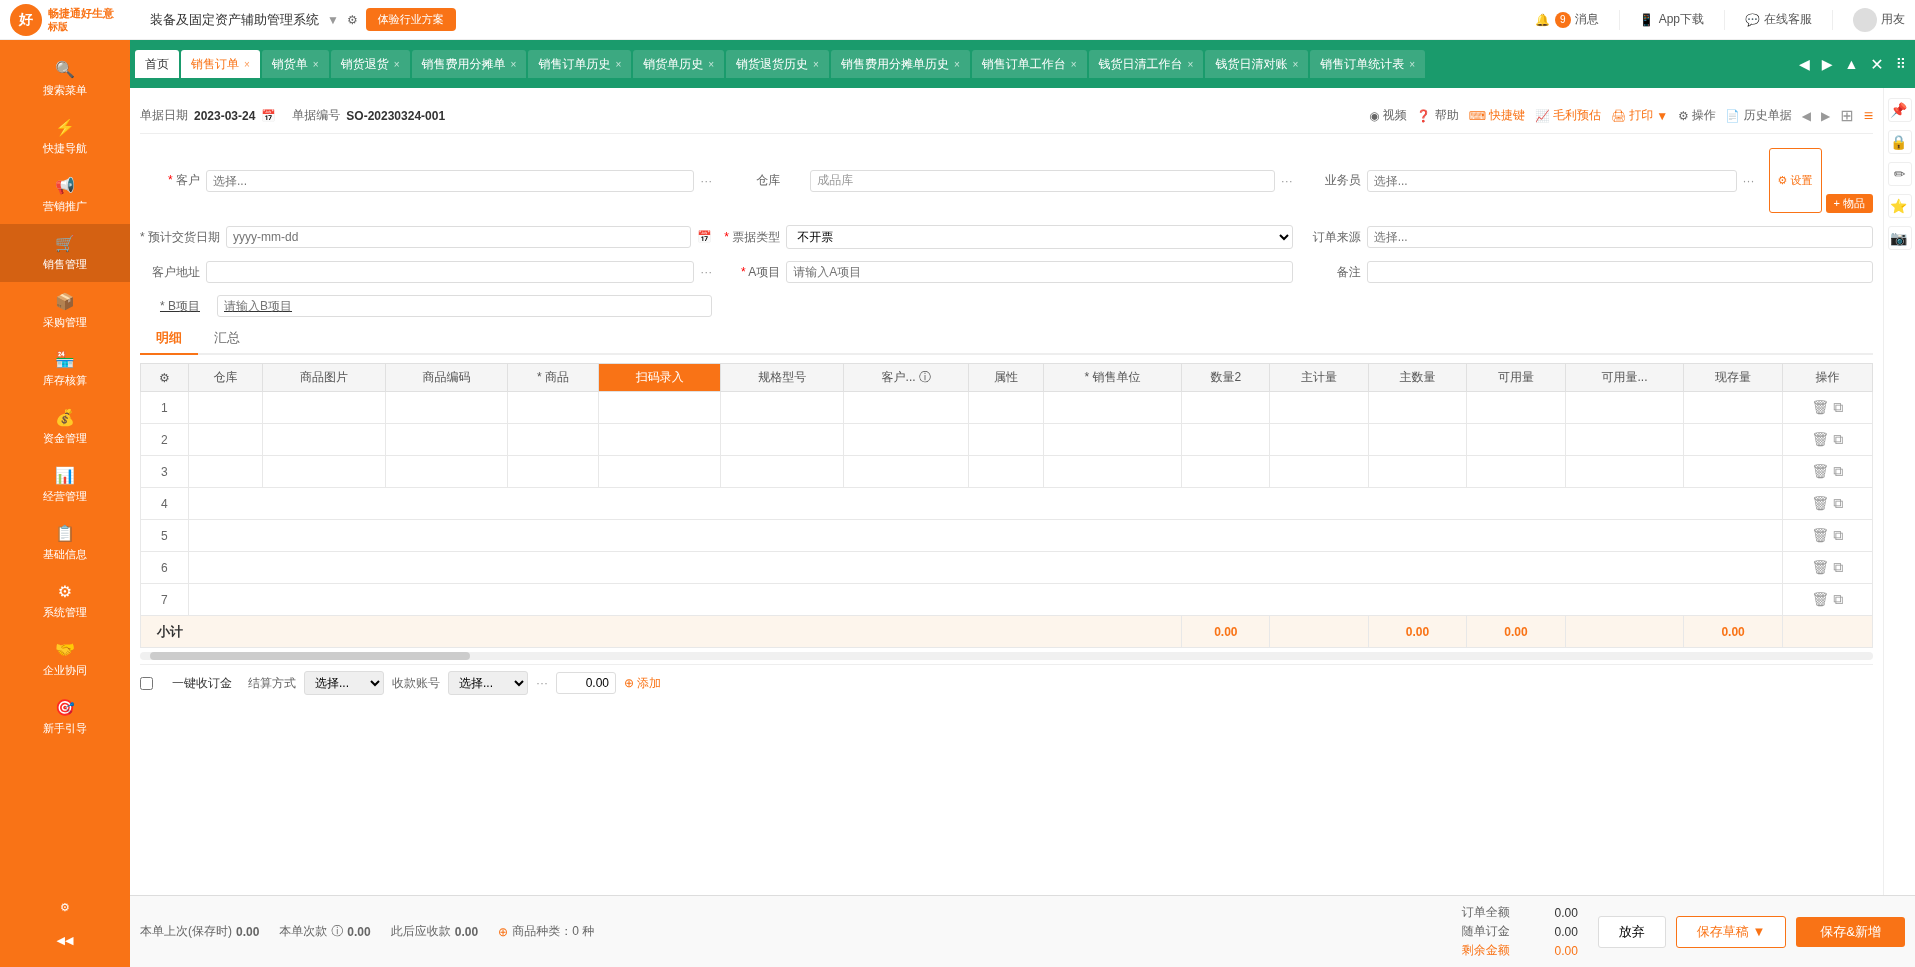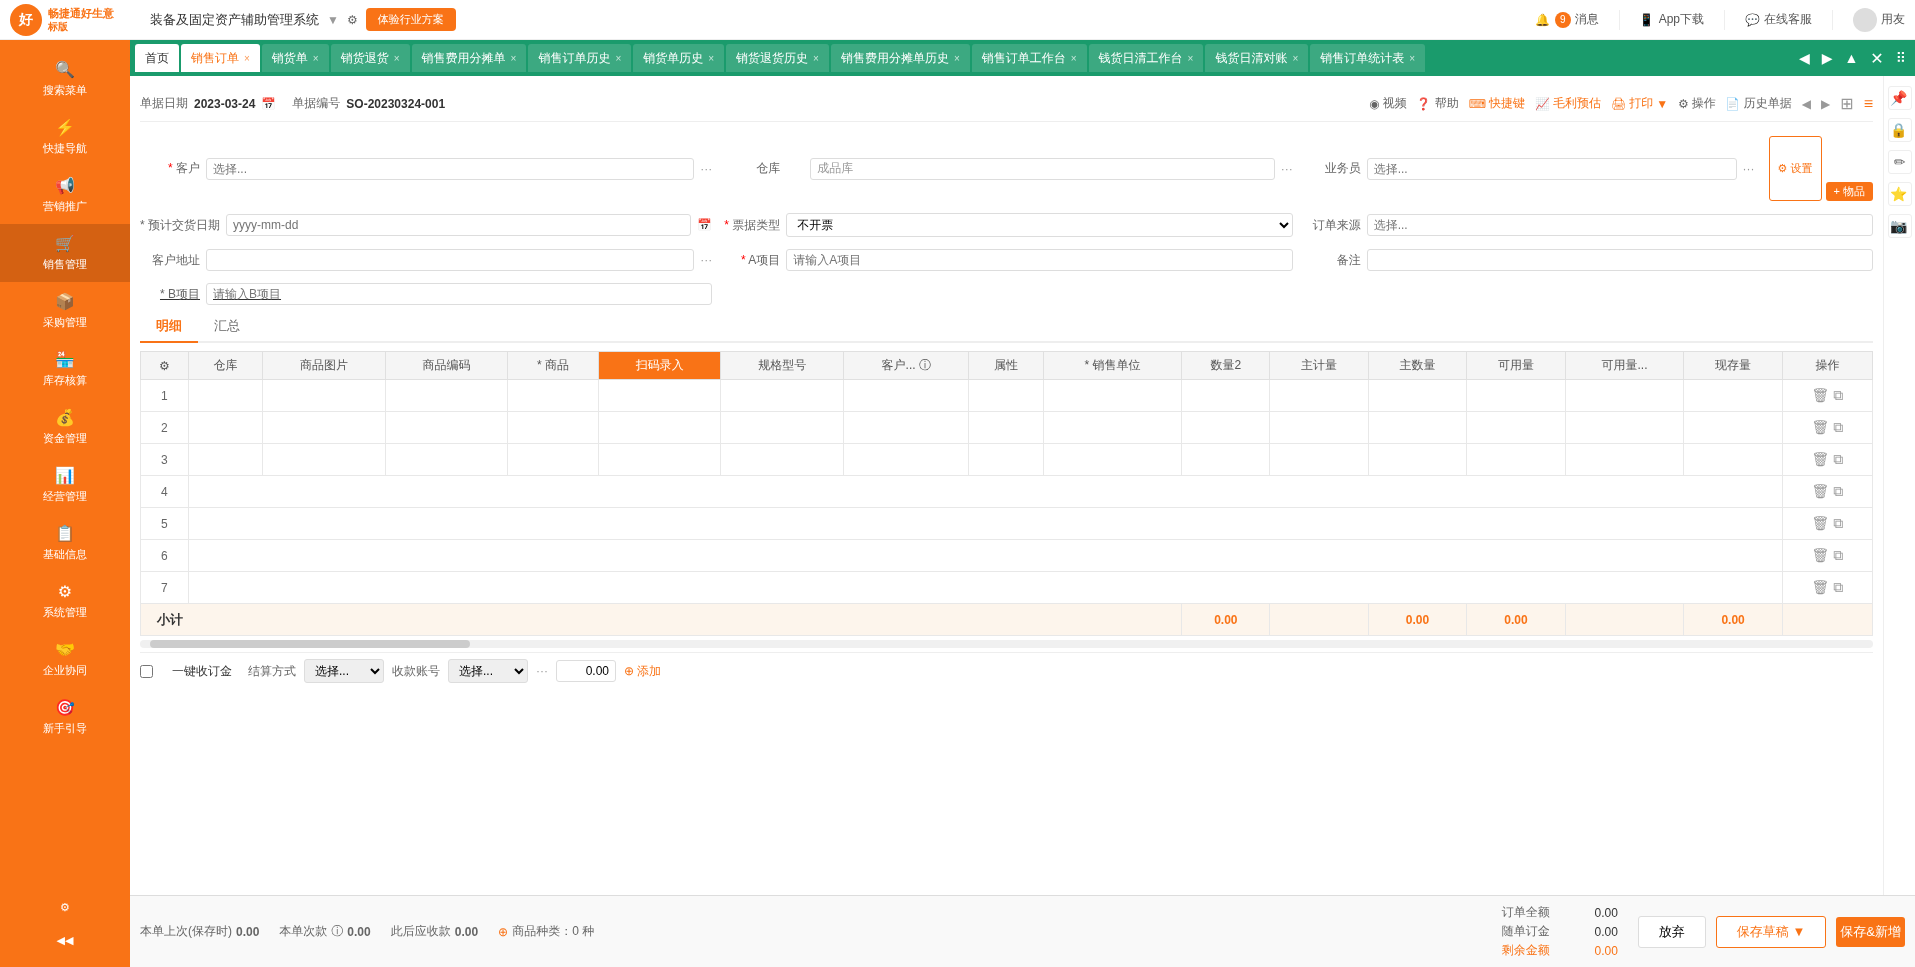--- a/index.html
+++ b/index.html
@@ -4,21 +4,21 @@
   <style>
     * { box-sizing: border-box; margin: 0; padding: 0; }
     body { font-family: 'Microsoft YaHei', Arial, sans-serif; font-size: 12px; background: #f5f5f5; color: #333; overflow: hidden; }
 
     
     .app-container { display: flex; flex-direction: column; height: 967px; width: 1915px; }
     .top-bar { height: 40px; background: #fff; display: flex; align-items: center; padding: 0 10px; border-bottom: 1px solid #eee; flex-shrink: 0; }
     .main-area { display: flex; flex: 1; overflow: hidden; }
     .sidebar { width: 130px; background: #f97316; display: flex; flex-direction: column; align-items: center; padding-top: 10px; flex-shrink: 0; }
     .content-area { flex: 1; display: flex; flex-direction: column; overflow: hidden; }
-    .tab-bar { height: 36px; background: #1a9b6c; display: flex; align-items: center; padding: 0 5px; flex-shrink: 0; overflow: hidden; }
+    .tab-bar { height: 48px; background: #1a9b6c; display: flex; align-items: center; padding: 0 5px; flex-shrink: 0; overflow: hidden; }
     .main-content { flex: 1; background: #fff; overflow: auto; padding: 10px; }
 
     
     .top-bar-logo { display: flex; align-items: center; gap: 6px; width: 130px; }
     .logo-icon { width: 32px; height: 32px; background: #f97316; border-radius: 50%; display: flex; align-items: center; justify-content: center; color: white; font-size: 14px; font-weight: bold; }
     .logo-text { font-size: 11px; color: #f97316; font-weight: bold; line-height: 1.3; }
     .top-bar-center { flex: 1; display: flex; align-items: center; gap: 8px; padding-left: 10px; }
     .system-title { font-size: 13px; color: #333; }
     .top-bar-btn { background: #f97316; color: white; border: none; padding: 4px 12px; border-radius: 4px; cursor: pointer; font-size: 11px; }
     .top-bar-right { display: flex; align-items: center; gap: 16px; }
@@ -72,21 +72,21 @@
     .footer-sum-label { color: #666; }
     .footer-sum-value { color: #333; min-width: 60px; text-align: right; }
 
     
     .action-bar { background: #f9f9f9; border-top: 1px solid #ddd; padding: 8px 10px; display: flex; align-items: center; flex-shrink: 0; }
     .action-bar-left { display: flex; align-items: center; gap: 20px; font-size: 12px; color: #666; }
     .action-bar-right { margin-left: auto; display: flex; align-items: center; gap: 10px; }
     .action-bar-right .summary { display: flex; flex-direction: column; align-items: flex-end; gap: 2px; font-size: 12px; margin-right: 10px; }
     .btn-discard { border: 1px solid #ddd; background: #fff; padding: 6px 20px; border-radius: 3px; cursor: pointer; font-size: 13px; }
     .btn-save-draft { border: 1px solid #f97316; background: #fff; color: #f97316; padding: 6px 20px; border-radius: 3px; cursor: pointer; font-size: 13px; }
-    .btn-save-new { background: #f97316; color: white; border: none; padding: 6px 4px; border-radius: 3px; cursor: pointer; font-size: 13px; }
+    .btn-save-new { background: #f97316; color: white; border: none; padding: 6px 24px; border-radius: 3px; cursor: pointer; font-size: 13px; }
 
     
     .right-panel { width: 32px; background: #fff; border-left: 1px solid #eee; display: flex; flex-direction: column; align-items: center; padding-top: 10px; gap: 8px; }
     .right-panel-btn { width: 24px; height: 24px; display: flex; align-items: center; justify-content: center; cursor: pointer; color: #666; border: 1px solid #eee; border-radius: 3px; font-size: 14px; }
 
     .section-tabs { display: flex; gap: 0; margin-bottom: 8px; border-bottom: 2px solid #eee; }
     .section-tab { padding: 6px 16px; cursor: pointer; font-size: 13px; color: #666; border-bottom: 2px solid transparent; margin-bottom: -2px; }
     .section-tab.active { color: #f97316; border-bottom-color: #f97316; font-weight: bold; }
 
     .scroll-bar-area { height: 8px; background: #f0f0f0; border-radius: 4px; margin: 4px 0; position: relative; }
@@ -348,21 +348,21 @@
             </div>
             <div class="field-row">
               <span class="field-label">备注</span>
               <input class="field-input" type="text" placeholder="" style="flex: 1 1 0%;">
             </div>
           </div>
 
           <div style="display:grid; grid-template-columns:1fr 1fr 1fr; gap:8px; padding:6px 0; align-items:center;text-decoration:underline;">
             <div class="field-row">
               <span class="field-label">* B项目</span>
-              <input class="field-input" type="text" placeholder="请输入B项目" style="flex: 1 1 0%;">
+              <input class="field-input" type="text" placeholder="请输入B项目" style="flex: 1 1 0%; margin-left: 11px;">
             </div>
           </div>
 
           <div class="section-tabs">
             <div class="section-tab active">明细</div>
             <div class="section-tab">汇总</div>
           </div>
 
           <div style="overflow-x:auto;">
             <table class="data-table">

